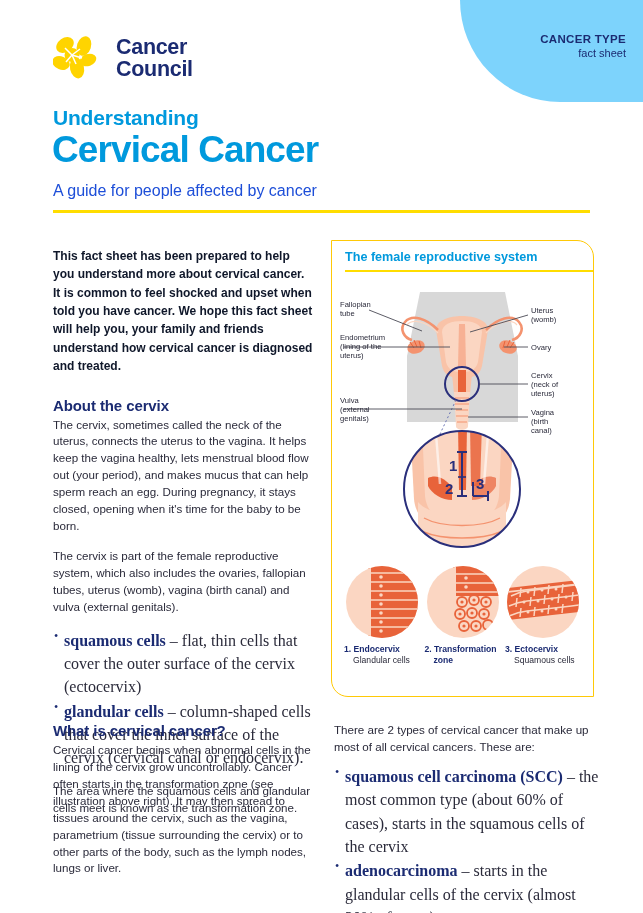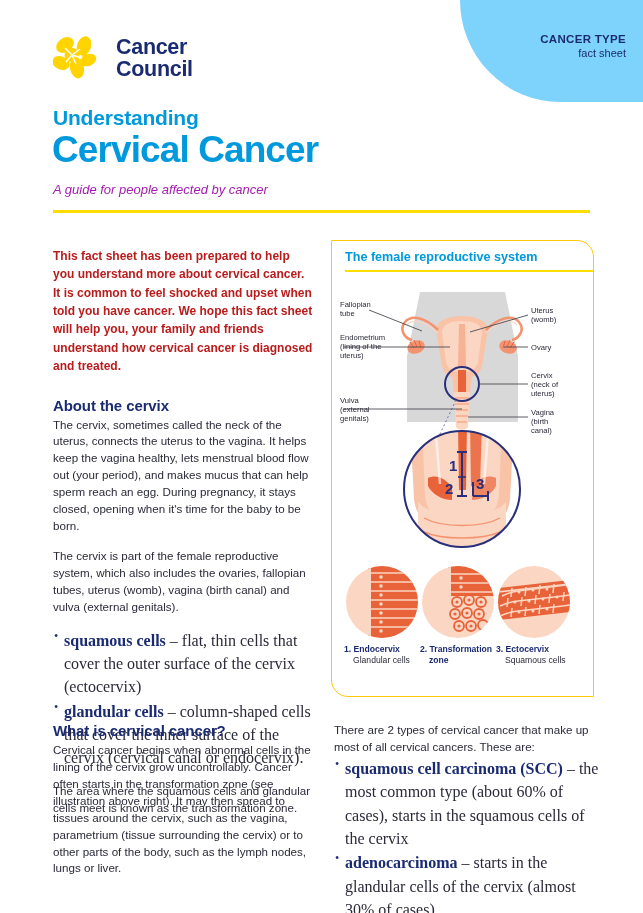--- a/index.html
+++ b/index.html
@@ -44,31 +44,31 @@
     font-size: 21px; font-weight: bold; color: #0099DD;
     letter-spacing: -0.2px;
   }
   .main-title {
     position: absolute; left: 52px; top: 131px;
     font-size: 37px; font-weight: bold; color: #0099DD;
     letter-spacing: -0.9px; line-height: 1;
   }
   .tagline {
     position: absolute; left: 53px; top: 182px;
-    font-size: 13px; font-style: italic; color: #a21caf;
+    font-size: 16px; color: #1d4ed8;
   }
   .rule {
     position: absolute; left: 53px; top: 210px;
     width: 537px; height: 2.5px; background: #FFDD00;
   }
 
   
   .col-left { position: absolute; left: 53px; top: 247px; width: 261px; }
   .intro {
-    font-size: 12px; font-weight: bold; color: #b91c1c;
+    font-size: 12px; font-weight: bold; color: #0f172a;
     line-height: 1.53; margin-bottom: 21px;
   }
   h2.sec-head {
     font-size: 15px; font-weight: bold; color: #1B2B72;
     margin-bottom: 3px; letter-spacing: -0.1px;
   }
   p.body {
     font-size: 11.6px; color: #2A2A3A; line-height: 1.46;
     margin-bottom: 13px;
   }
@@ -104,21 +104,21 @@
     position: absolute; left: 13px; top: 9px;
     font-size: 12.6px; font-weight: bold; color: #0099DD;
   }
   .panel-title-rule {
     position: absolute; left: 13px; top: 29px;
     width: 248px; height: 2px; background: #FFDD00;
   }
   .diagram-svg { position: absolute; left: 0; top: 33px; width: 261px; height: 280px; }
   .cells-row {
     position: absolute; left: 0; top: 325px; width: 261px;
-    display: flex; padding: 0 12px;
+    display: flex; justify-content: space-between; padding: 0 12px;
   }
   .cell-item { width: 76px; }
   .cell-circle { width: 72px; height: 72px; display: block; margin: 0 auto; }
   .cell-cap-main {
     font-size: 8.6px; font-weight: bold; color: #1B2B72;
     margin-top: 6px; line-height: 1.25;
   }
   .cell-cap-sub {
     font-size: 8.6px; color: #2A2A3A; line-height: 1.25; padding-left: 9px;
   }
@@ -429,20 +429,20 @@
 
     </div>
   </div>
 
   <div class="bottom-left">
     <h2 class="sec-head">What is cervical cancer?</h2>
     <p class="body">Cervical cancer begins when abnormal cells in the lining of the cervix grow uncontrollably. Cancer often starts in the transformation zone (see illustration above right). It may then spread to tissues around the cervix, such as the vagina, parametrium (tissue surrounding the cervix) or to other parts of the body, such as the lymph nodes, lungs or liver.</p>
   </div>
 
   <div class="bottom-right">
-    <p class="body" style="margin-bottom:1px">There are 2 types of cervical cancer that make up most of all cervical cancers. These are:</p>
+    <p class="body" style="margin-bottom:9px">There are 2 types of cervical cancer that make up most of all cervical cancers. These are:</p>
     <ul class="bullets">
       <li><span class="term">squamous cell carcinoma (SCC)</span><span> – the most common type (about 60% of cases), starts in the squamous cells of the cervix</span></li>
       <li><span class="term">adenocarcinoma</span><span> – starts in the glandular cells of the cervix (almost 30% of cases).</span></li>
     </ul>
   </div>
 
 </div>
 
 </body></html>

